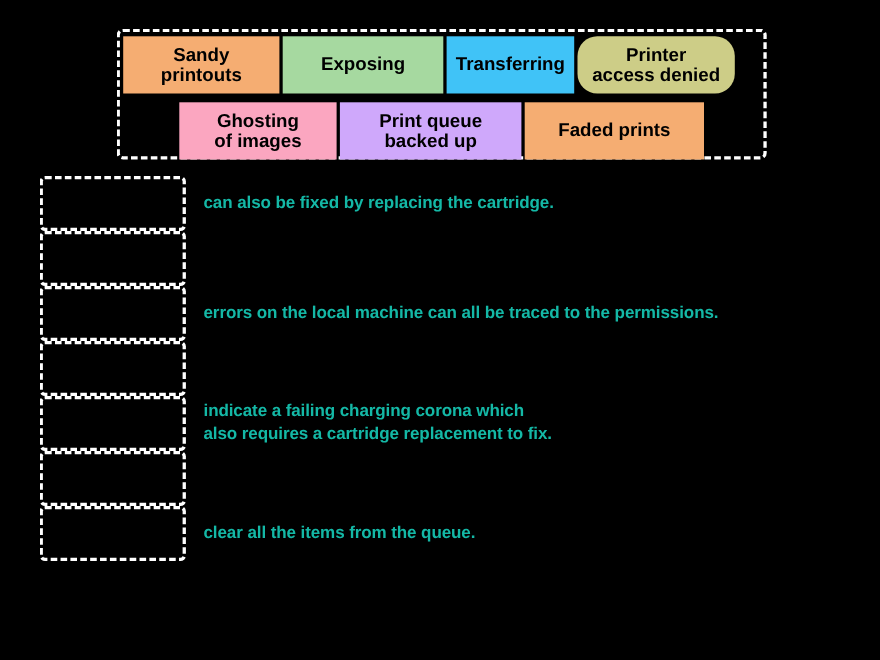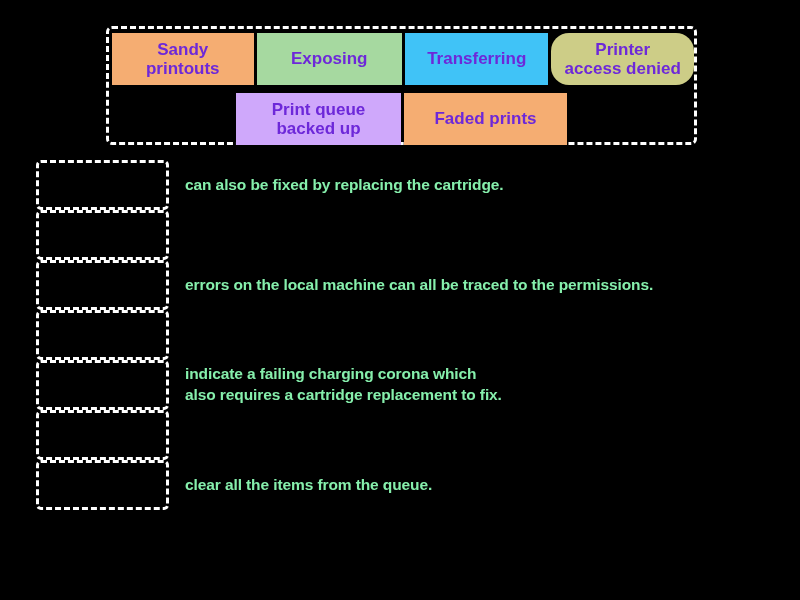--- a/index.html
+++ b/index.html
@@ -39,35 +39,35 @@
 
   .tile-row.row-top    { top: 4px;  justify-content: flex-start; padding-left: 3px; }
   .tile-row.row-bottom { top: 64px; justify-content: center; }
 
   .tile {
     height: 52px;
     display: flex;
     align-items: center;
     justify-content: center;
     text-align: center;
-    color: #6d28d9;
+    color: #000000;
     font-size: 17px;
     font-weight: bold;
     line-height: 1.12;
     padding: 0 8px;
     margin-right: 3px;
     cursor: grab;
     user-select: none;
     white-space: pre-line;
   }
   .tile:last-child { margin-right: 0; }
 
   .tile.w-sandy  { width: 142px; }
   .tile.w-expo   { width: 146px; }
-  .tile.w-trans  { width: 144px; }
+  .tile.w-trans  { width: 116px; }
   .tile.w-denied { width: 143px; border-radius: 18px; }
   .tile.w-ghost  { width: 143px; }
   .tile.w-queue  { width: 165px; }
   .tile.w-faded  { width: 163px; }
 
   
   #answers {
     position: absolute;
     left: 0;
     top: 160px;
@@ -86,41 +86,43 @@
     width: 133px;
     height: 50px;
     border: 3px dashed #ffffff;
     border-radius: 5px;
     background: transparent;
   }
 
   .answer-text {
     flex: 1 1 auto;
     margin-left: 16px;
-    color: #86efac;
+    color: #14b8a6;
     font-size: 15.5px;
     font-weight: bold;
     line-height: 1.33;
     white-space: pre-line;
     letter-spacing: -0.1px;
   }
 </style>
 </head>
 <body>
 
 <div id="tile-bank">
   <div class="tile-row row-top">
       <div class="tile w-sandy" style="background: rgb(245, 173, 114);">Sandy
 printouts</div>
       <div class="tile w-expo" style="background: rgb(166, 217, 160); text-align: right;">Exposing</div>
       <div class="tile w-trans" style="background: rgb(64, 195, 247);">Transferring</div>
       <div class="tile w-denied" style="background: rgb(205, 205, 135);">Printer
 access denied</div>
     </div>
   <div class="tile-row row-bottom">
+      <div class="tile w-ghost" style="background: rgb(251, 166, 192);">Ghosting
+of images</div>
       <div class="tile w-queue" style="background: rgb(207, 168, 251);">Print queue
 backed up</div>
       <div class="tile w-faded" style="background: rgb(245, 173, 114);">Faded prints</div>
     </div>
 </div>
 
 <div id="answers">
     <div class="answer-row">
       <div class="drop-zone"></div>
       <div class="answer-text">can also be fixed by replacing the cartridge.</div>

